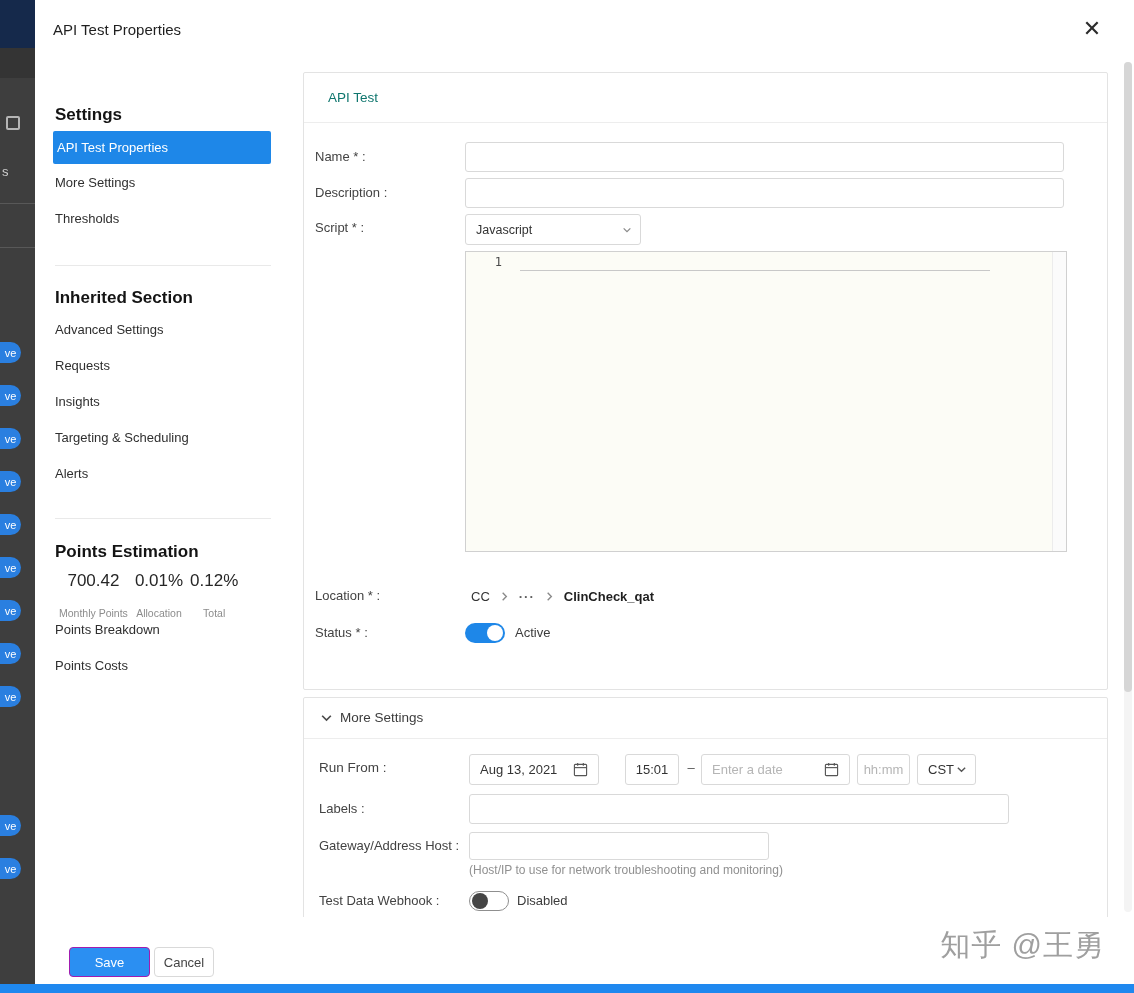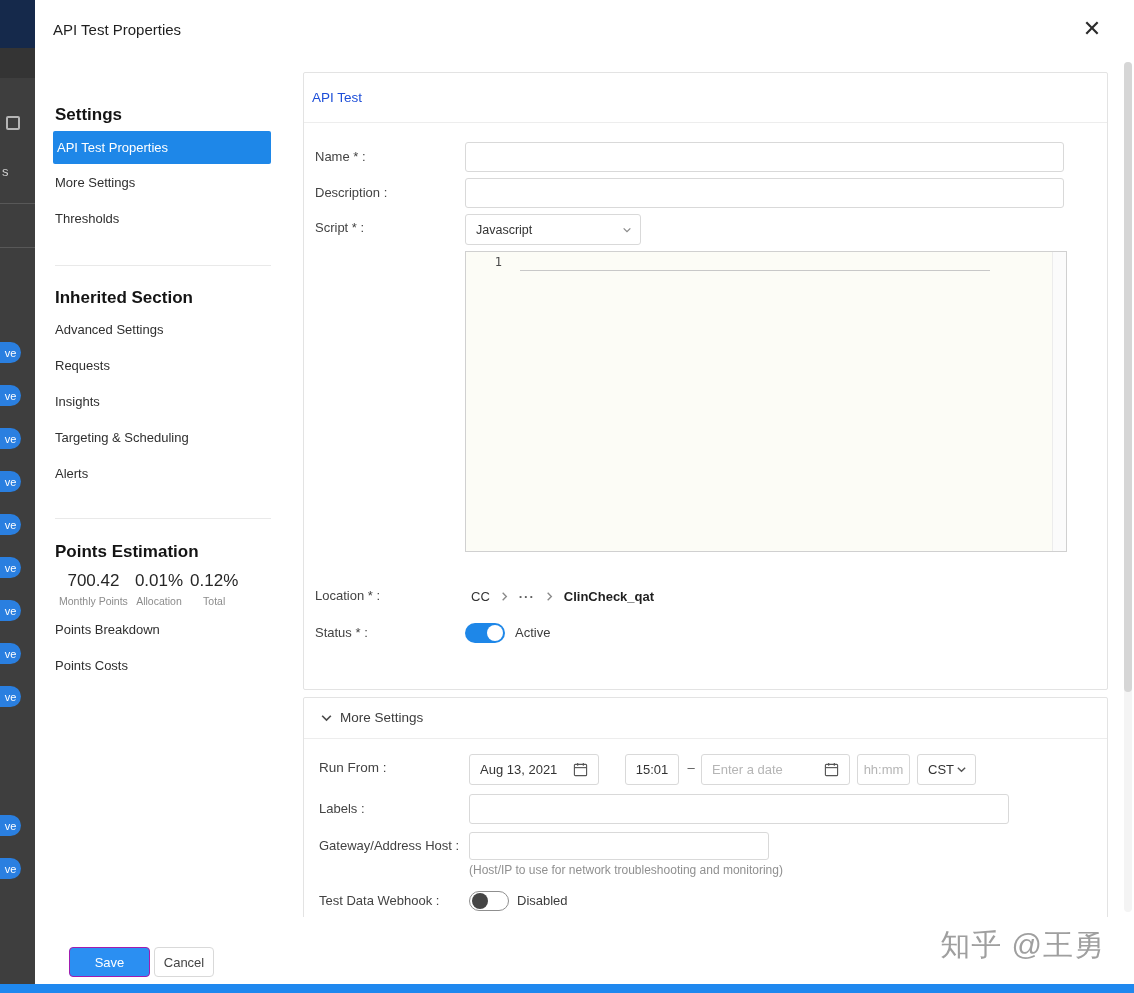--- a/index.html
+++ b/index.html
@@ -36,29 +36,29 @@
   .sidebar { position: absolute; left: 0; top: 60px; width: 256px; height: 857px; background: #fff; }
   .sb { position: absolute; left: 20px; height: 18px; line-height: 18px; }
   .sb-head { font-size: 17px; font-weight: 600; color: #141414; height: 22px; line-height: 22px; }
   .sb-item { font-size: 13px; color: #2f2f2f; cursor: pointer; }
   .sb-sel { position: absolute; left: 18px; top: 71px; width: 218px; height: 33px; background: #1e87e8; color: #fff;
     font-size: 13px; display: flex; align-items: center; padding-left: 4px; border-radius: 2px; cursor: pointer; }
   .sb-divider { position: absolute; left: 20px; width: 216px; height: 1px; background: #e9e9e9; }
   .stats { position: absolute; left: 24px; top: 511px; display: flex; gap: 7px; }
   .stat { text-align: center; }
   .stat-val { font-size: 17px; color: #262626; }
-  .stat-label { font-size: 10.5px; color: #8c8c8c; margin-top: 4px; white-space: nowrap; }
+  .stat-label { font-size: 10.5px; color: #8c8c8c; margin-top: 16px; white-space: nowrap; }
 
   
   .main { position: absolute; left: 256px; top: 60px; width: 843px; height: 857px; overflow: hidden; background: #fff; }
   .card { position: absolute; left: 12px; width: 805px; background: #fff; border: 1px solid #e3e3e3; border-radius: 2px; }
   .card1 { top: 12px; height: 618px; }
   .card2 { top: 637px; height: 320px; }
   .card-header1 { position: absolute; left: 0; top: 0; width: 100%; height: 50px; border-bottom: 1px solid #ededed; }
-  .card-title1 { position: absolute; left: 8px; top: 0; height: 49px; line-height: 49px; font-size: 13.5px; color: #1d4ed8; }
+  .card-title1 { position: absolute; left: 24px; top: 0; height: 49px; line-height: 49px; font-size: 13.5px; color: #0f766e; }
   .card-header2 { position: absolute; left: 0; top: 0; width: 100%; height: 41px; border-bottom: 1px solid #ededed; }
   .card-title2 { position: absolute; left: 36px; top: 0; height: 40px; line-height: 40px; font-size: 13.5px; color: #3d3d3d; }
   .collapse-icon { position: absolute; left: 16px; top: 14px; width: 13px; height: 13px; cursor: pointer; }
 
   .flabel { position: absolute; font-size: 13px; color: #434343; height: 18px; line-height: 18px; white-space: nowrap; }
   .tinput { position: absolute; border: 1px solid #d9d9d9; border-radius: 3px; font-size: 13px; color: #333;
     padding: 0 10px; background: #fff; font-family: "Liberation Sans", "DejaVu Sans", sans-serif; }
   input.tinput { outline: none; }
   input::placeholder { color: #b5b5b5; }
   .center-text { text-align: center; padding: 0 4px; }

